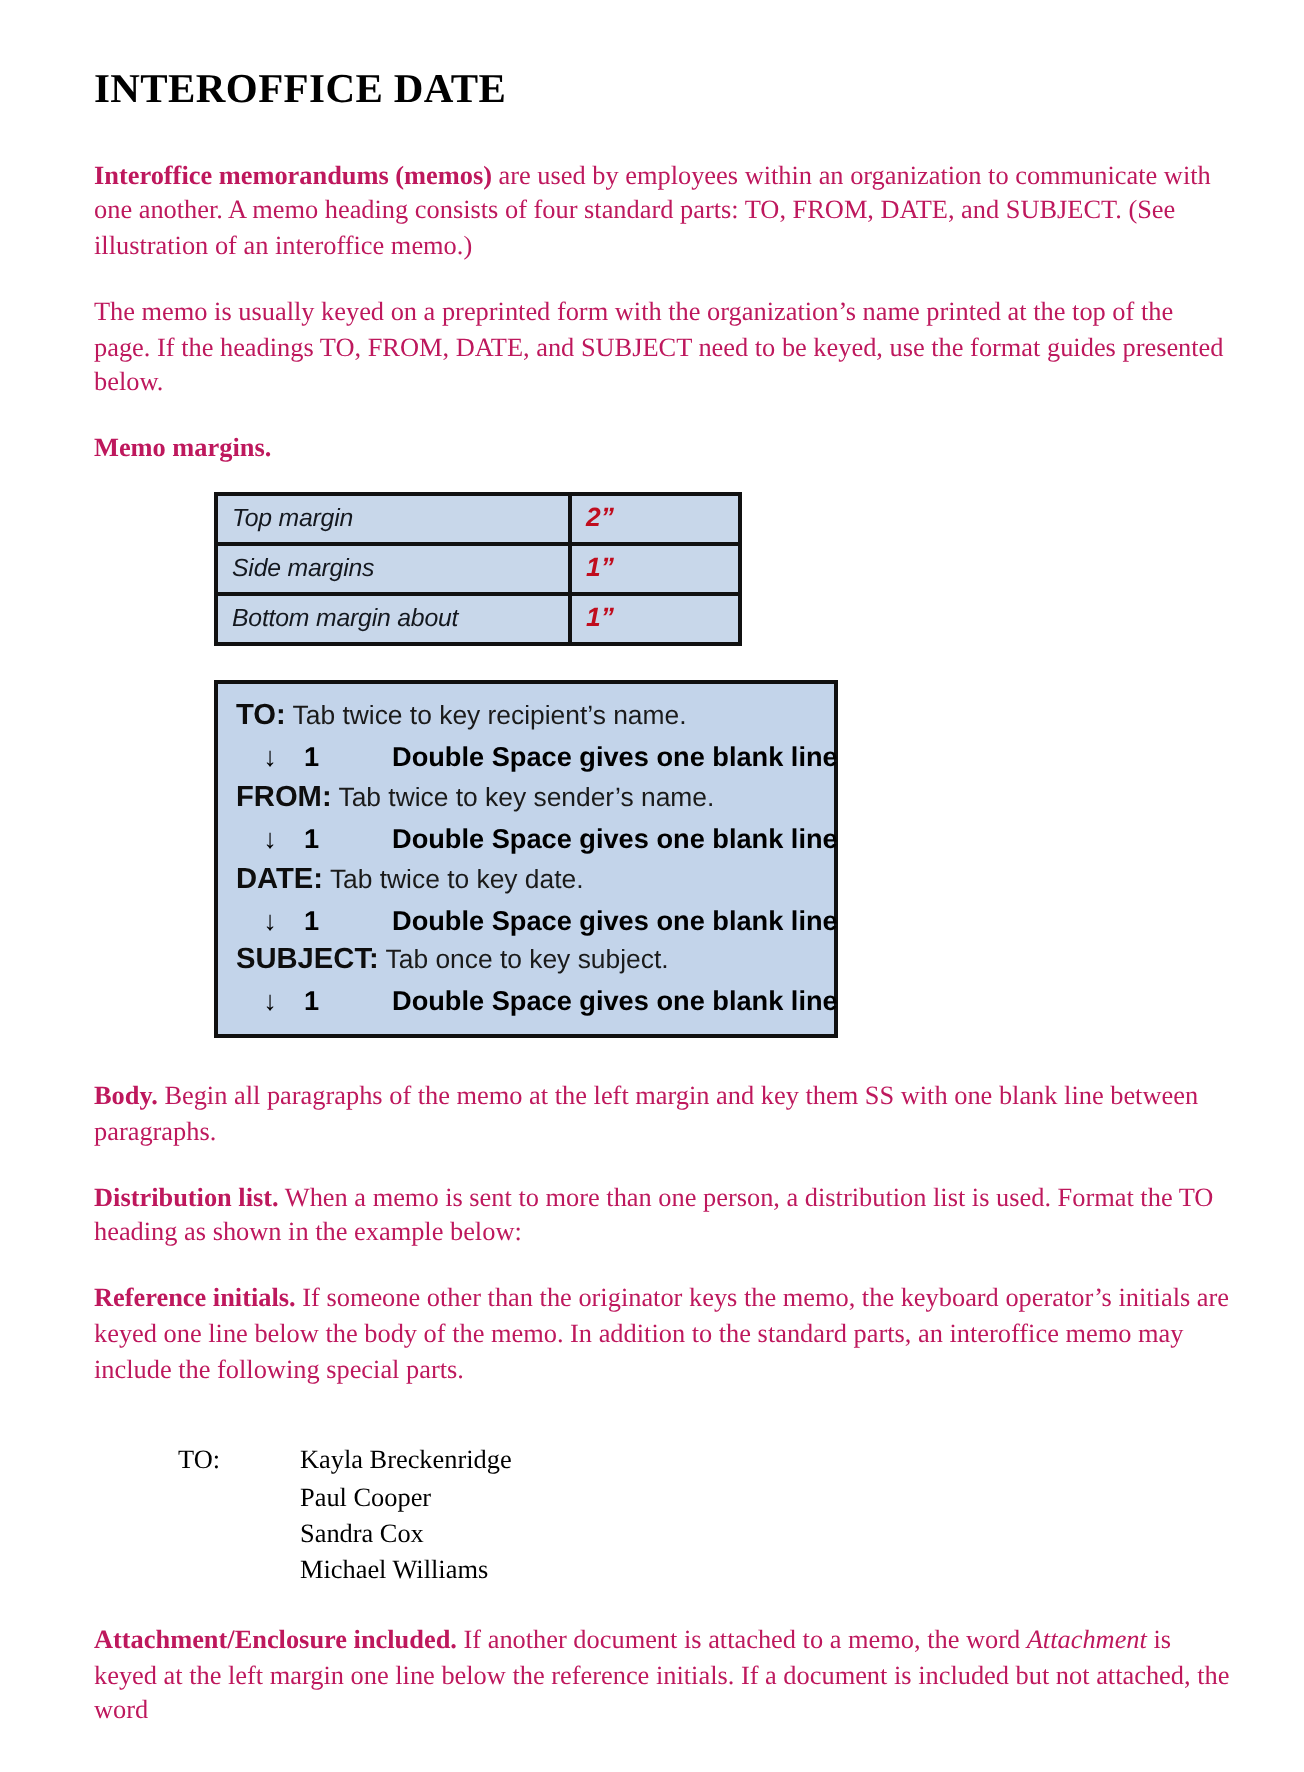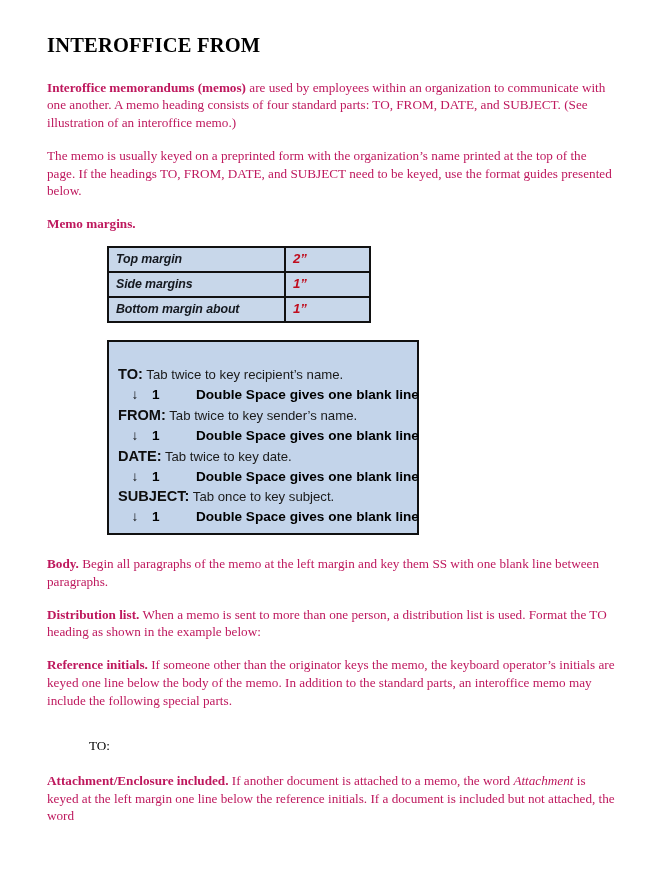--- a/index.html
+++ b/index.html
@@ -66,21 +66,21 @@
   table.margins td {
     border: 2px solid #111111;
     background: #c8d7ea;
     height: 20px;
     padding: 1px 0 2px 7px;
     vertical-align: middle;
   }
   td.m-label {
     width: 168px;
     font-family: "Liberation Sans", "DejaVu Sans", sans-serif;
-    font-weight: bold;
+    font-weight: normal;
     font-style: italic;
     font-size: 12.4px;
     color: #14181f;
     letter-spacing: -0.1px;
     margin-top: 40px;
   }
   td.m-value {
     width: 76px;
     font-family: "Liberation Sans", "DejaVu Sans", sans-serif;
     font-weight: bold;
@@ -93,21 +93,21 @@
   
   .illus-wrap {
     padding-left: 60px;
     margin: 0 0 0 0;
   }
   .illus-box {
     width: 312px;
     box-sizing: border-box;
     background: #c3d4ea;
     border: 2px solid #101010;
-    padding: 22px 0 6px 0;
+    padding: 6px 0 6px 0;
     font-family: "Liberation Sans", "DejaVu Sans", sans-serif;
   }
   .illus-line {
     font-size: 13.4px;
     line-height: 1.44;
     color: #1a1a1a;
     padding-left: 9px;
     white-space: nowrap;
   }
   .illus-line .hd {
@@ -159,21 +159,21 @@
   .gap-a { height: 17px; }
   .gap-c { height: 20px; }
   .gap-d { height: 13px; }
 </style>
 </head>
 <body>
 
 <div class="page">
   <div class="content">
 
-    <h1 class="doc-title">INTEROFFICE FROM</h1>
+    <h1 class="doc-title">INTEROFFICE DATE</h1>
 
     <p class="para"><b>Interoffice memorandums (memos)</b><span> are used by employees within an organization to communicate with one another. A memo heading consists of four standard parts:  TO, FROM, DATE, and SUBJECT. (See illustration of an interoffice memo.)</span></p>
 
     <p class="para">The memo is usually keyed on a preprinted form with the organization’s name printed at the top of the page. If the headings TO, FROM, DATE, and SUBJECT need to be keyed, use the format guides presented below.</p>
 
     <p class="para tight"><b>Memo margins.</b></p>
 
     <div class="margins-table-wrap">
       <table class="margins">
         <tbody>
@@ -224,19 +224,25 @@
 
     <p class="para"><b>Distribution list.</b><span> When a memo is sent to more than one person, a distribution list is used.  Format the TO heading as shown in the example below:</span></p>
 
     <p class="para"><b>Reference initials.</b><span> If someone other than the originator keys the memo, the keyboard operator’s initials are keyed one line below the body of the memo. In addition to the standard parts, an interoffice memo may include the following special parts.</span></p>
 
     <div class="gap-d"></div>
 
     <div class="dist-list">
       <div class="dist-row">
         <div class="dist-to">TO:</div>
+        <div class="dist-names">
+          <span class="nm">Kayla Breckenridge</span>
+          <span class="nm">Paul Cooper</span>
+          <span class="nm">Sandra Cox</span>
+          <span class="nm">Michael Williams</span>
+        </div>
       </div>
     </div>
 
     <p class="para"><b>Attachment/Enclosure included.</b><span> If another document is attached to a memo, the word </span><i>Attachment</i><span> is keyed at the left margin one line below the reference initials. If a document is included but not attached, the word </span></p>
 
   </div>
 </div>
 
 </body></html>

